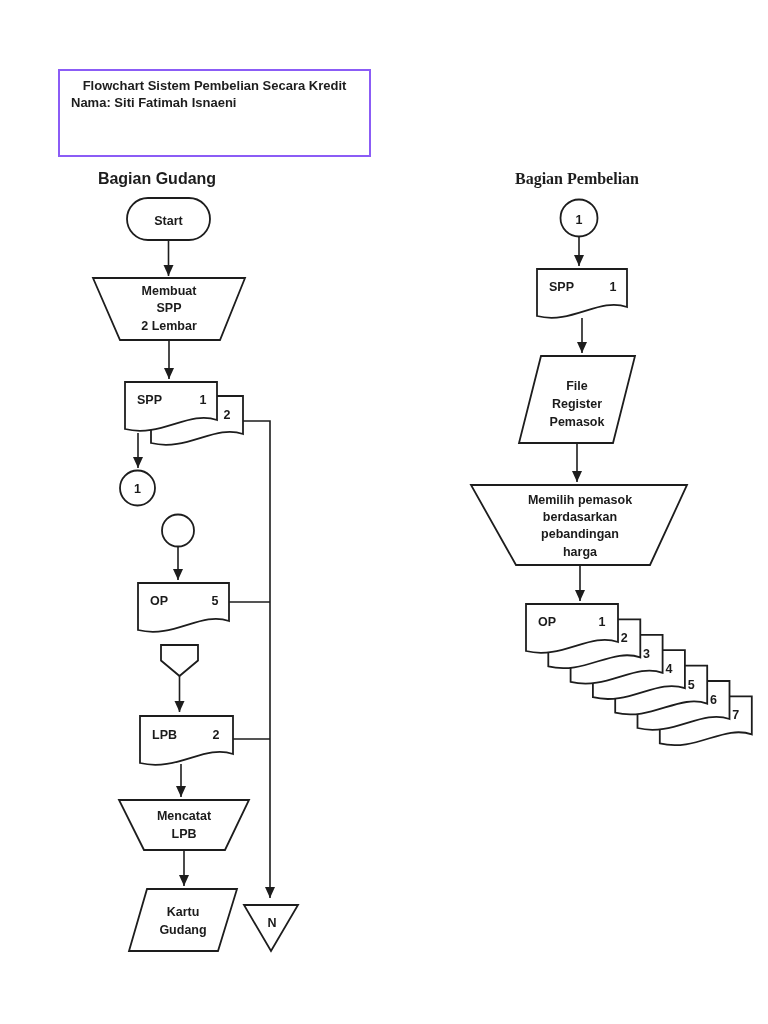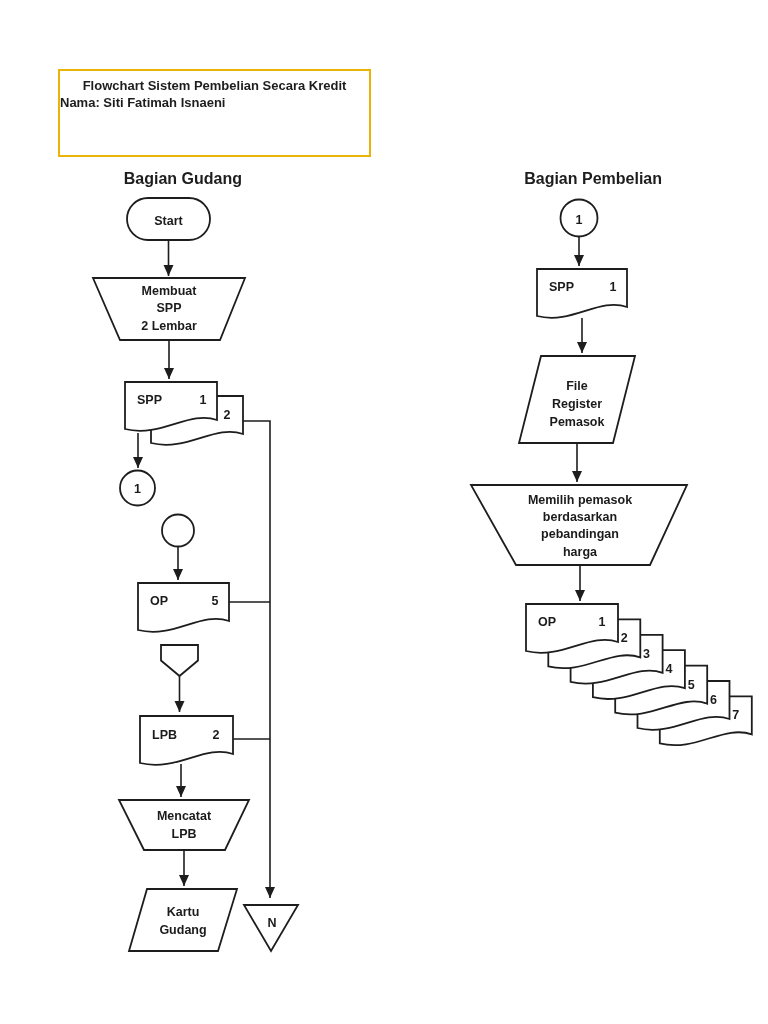--- a/index.html
+++ b/index.html
@@ -6,34 +6,34 @@
   .page{
     position:relative;
     width:768px;height:1024px;
     background:#ffffff;
     font-family:"Liberation Sans", sans-serif;
     color:#1d1d1d;
     overflow:hidden;
   }
   .titlebox{
     position:absolute;left:58px;top:69px;width:309px;height:78px;
-    border:2px solid #eab308;background:#fff;
+    border:2px solid #8b5cf6;background:#fff;
     padding-top:6px;box-sizing:content-box;
   }
   .titlebox .t-line{
     font-size:13px;font-weight:700;line-height:17px;
-    white-space:nowrap;
+    padding-left:11px;white-space:nowrap;
   }
   .titlebox .t-center{text-align:center;padding-left:0;}
   .col-header{
     position:absolute;top:170px;width:170px;
-    font-size:16px;font-weight:700;text-align:right;white-space:nowrap;
+    font-size:16px;font-weight:700;text-align:center;white-space:nowrap;
   }
   .col-header.gudang{left:72px;}
-  .col-header.pembelian{left:492px;}
+  .col-header.pembelian{left:492px;font-family:Liberation Serif, serif;}
   svg.flow{position:absolute;left:0;top:0;}
   .shape{fill:#ffffff;stroke:#1d1d1d;stroke-width:1.8;}
   .line{fill:none;stroke:#1d1d1d;stroke-width:1.6;}
   .lbl{
     fill:#1b1b1b;font-family:"Liberation Sans", sans-serif;
     font-weight:700;font-size:12.5px;
   }
   .lbl-mid{text-anchor:middle;}
 </style>
 </head>

